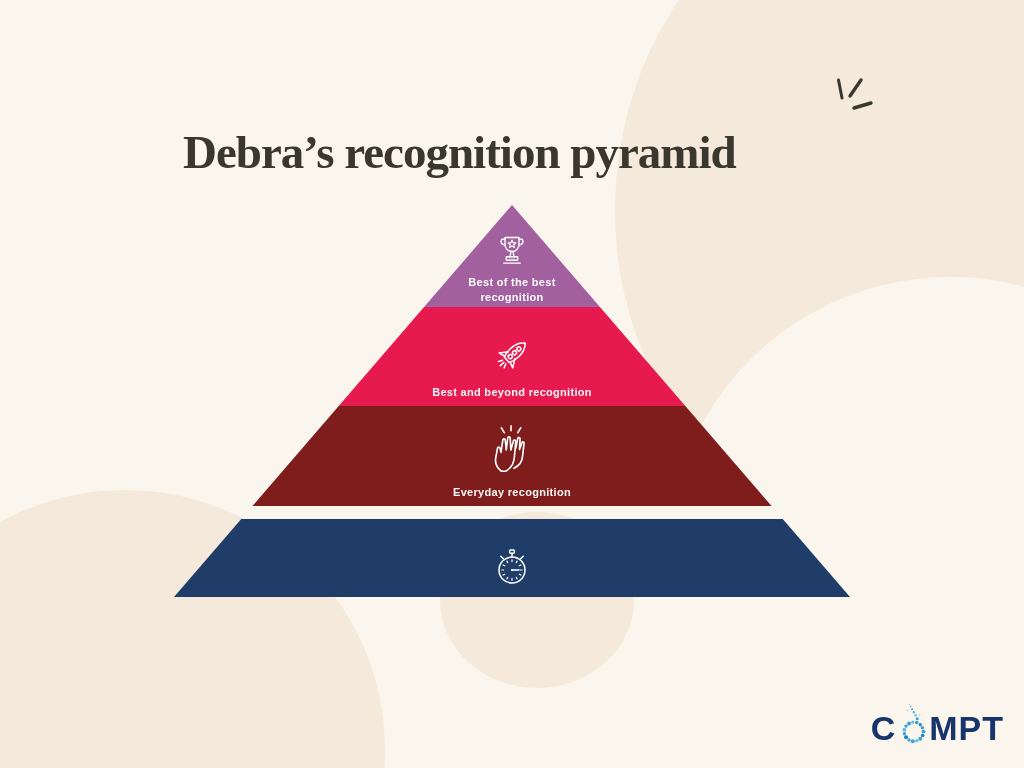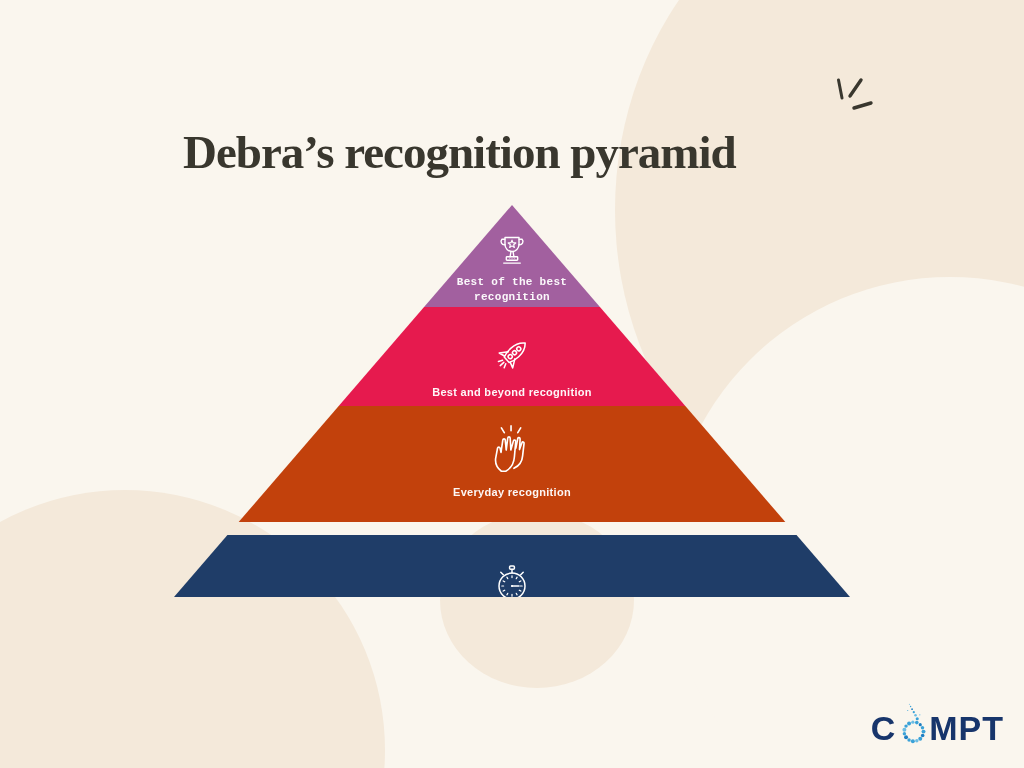--- a/index.html
+++ b/index.html
@@ -26,28 +26,28 @@
   #title-sparkle{position:absolute;left:831px;top:72px;z-index:2;}
 
   
   #pyramid{
     position:absolute;left:174px;top:205px;width:676px;height:392px;z-index:1;
     clip-path:polygon(50% 0, 100% 100%, 0 100%);
   }
   .tier{display:flex;flex-direction:column;align-items:center;justify-content:flex-end;}
   #tier-1{height:100px;background:#a2609f;padding-bottom:2px;}
   #tier-2{height:93px;background:#e61a4e;padding-bottom:6px;}
-  #tier-3{height:94px;background:#c2410c;padding-bottom:22px;}
+  #tier-3{height:94px;background:#7f1d1d;padding-bottom:6px;}
   #tier-gap{height:13px;background:transparent;}
   #tier-4{height:92px;background:#1f3d68;padding-bottom:7px;}
   .tier-label{
     color:rgba(255,255,255,.96);font-size:11px;font-weight:700;
     letter-spacing:.3px;text-align:center;line-height:1.35;
   }
-  #tier-1 .tier-label{max-width:122px;font-family:Liberation Mono, monospace;}
+  #tier-1 .tier-label{max-width:122px;}
   .tier-icon{display:block;}
   #tier-1 .tier-icon{margin-bottom:3px;}
   #tier-2 .tier-icon{margin-bottom:7px;}
   #tier-3 .tier-icon{margin-bottom:7px;}
   #tier-4 .tier-icon{margin-bottom:6px;}
 
   
   #logo{
     position:absolute;right:20px;top:702px;z-index:2;
     display:flex;align-items:flex-end;gap:1px;

